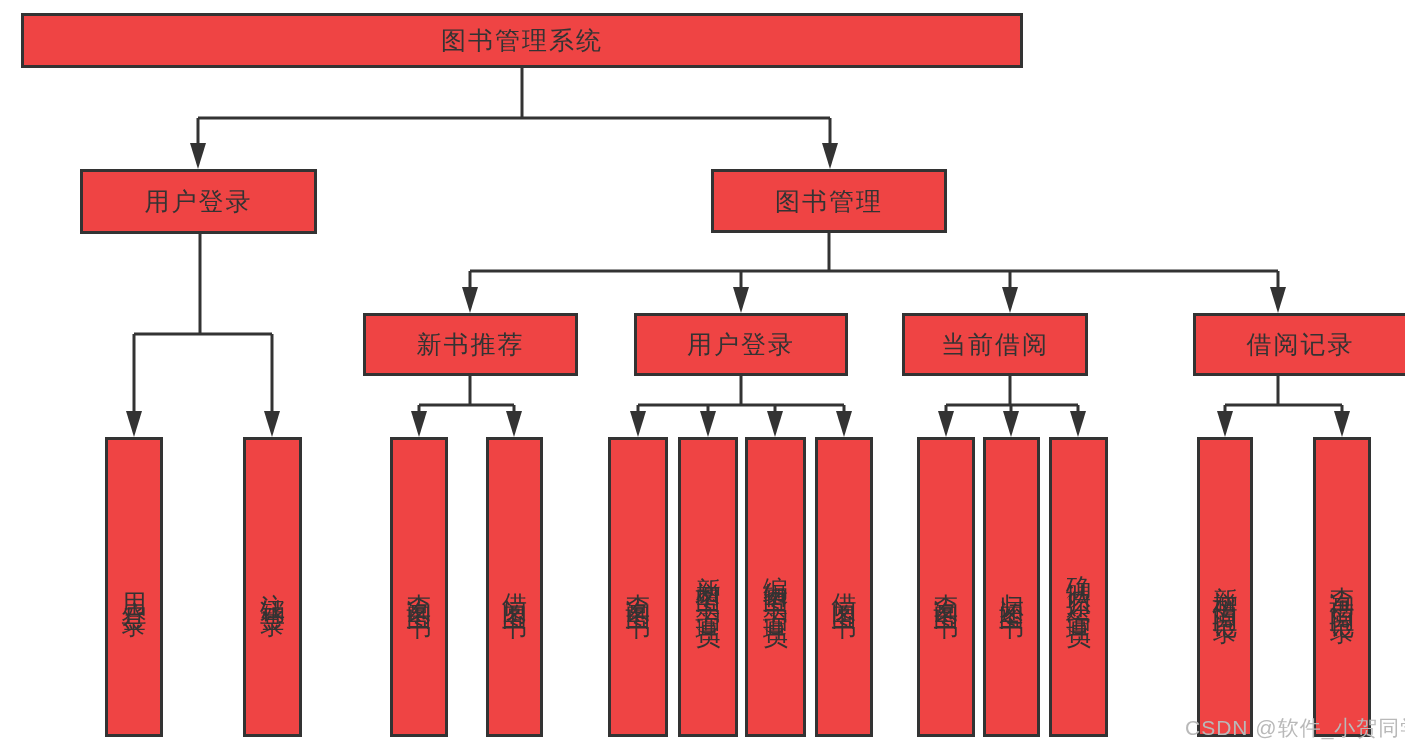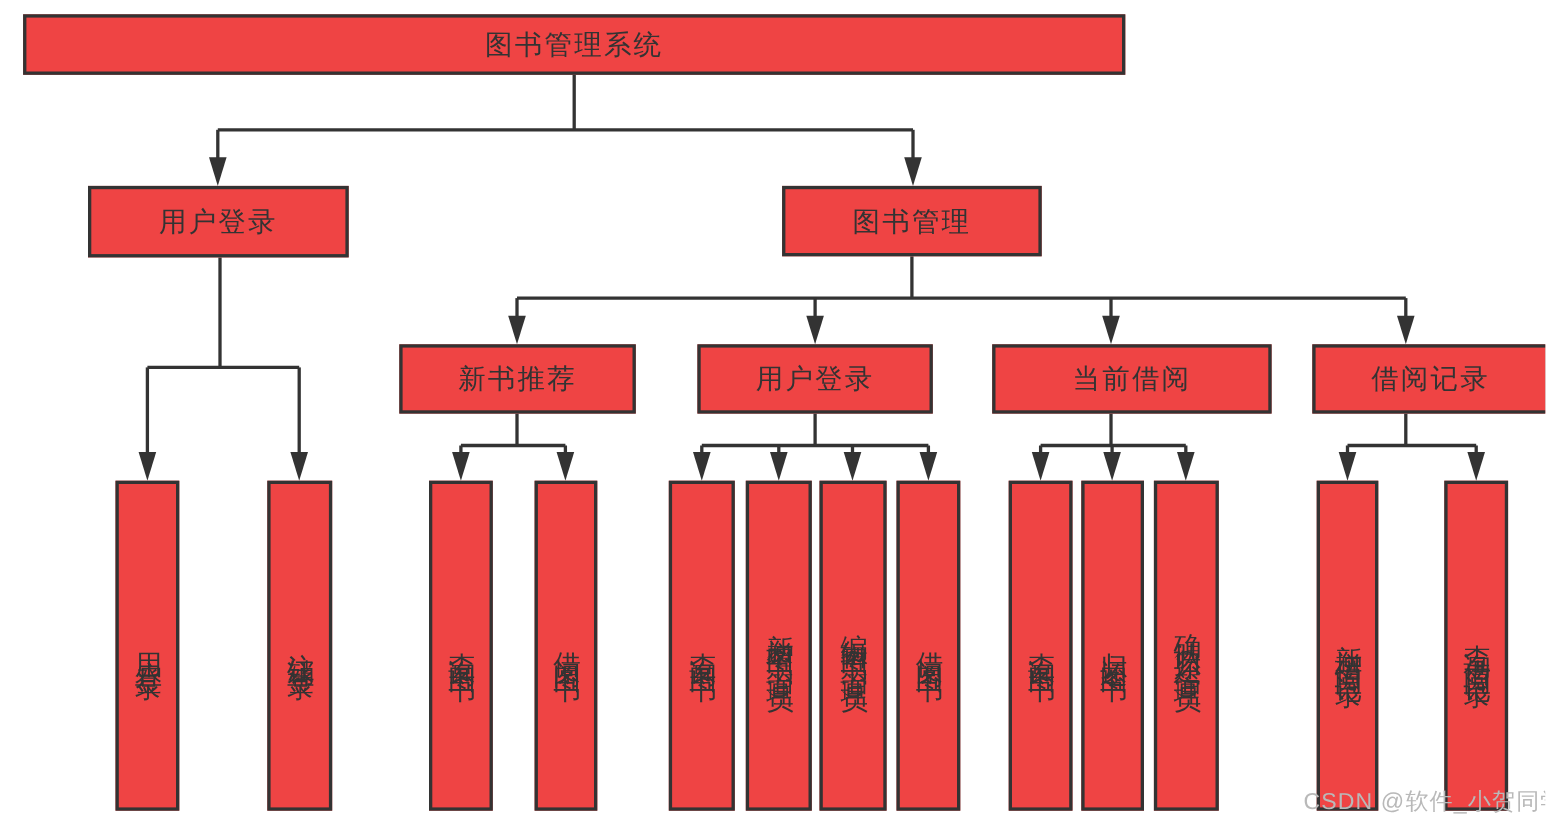--- a/index.html
+++ b/index.html
@@ -102,21 +102,21 @@
   <div class="box" style="left:711px;top:169px;width:236px;height:64px;">
     <span>图书管理</span>
   </div>
 
   <div class="box" style="left:363px;top:313px;width:215px;height:63px;">
     <span>新书推荐</span>
   </div>
   <div class="box" style="left:634px;top:313px;width:214px;height:63px;">
     <span>用户登录</span>
   </div>
-  <div class="box" style="left:902px;top:313px;width:254px;height:63px;">
+  <div class="box" style="left:902px;top:313px;width:186px;height:63px;">
     <span>当前借阅</span>
   </div>
   <div class="box" style="left:1171px;top:313px;width:215px;height:63px;margin-left:22px;">
     <span>借阅记录</span>
   </div>
 
   <div class="box leafbox" style="left:105px;top:437px;width:58px;height:300px;">
     <span>用户登录</span>
   </div>
   <div class="box leafbox" style="left:243px;top:437px;width:59px;height:300px;">

